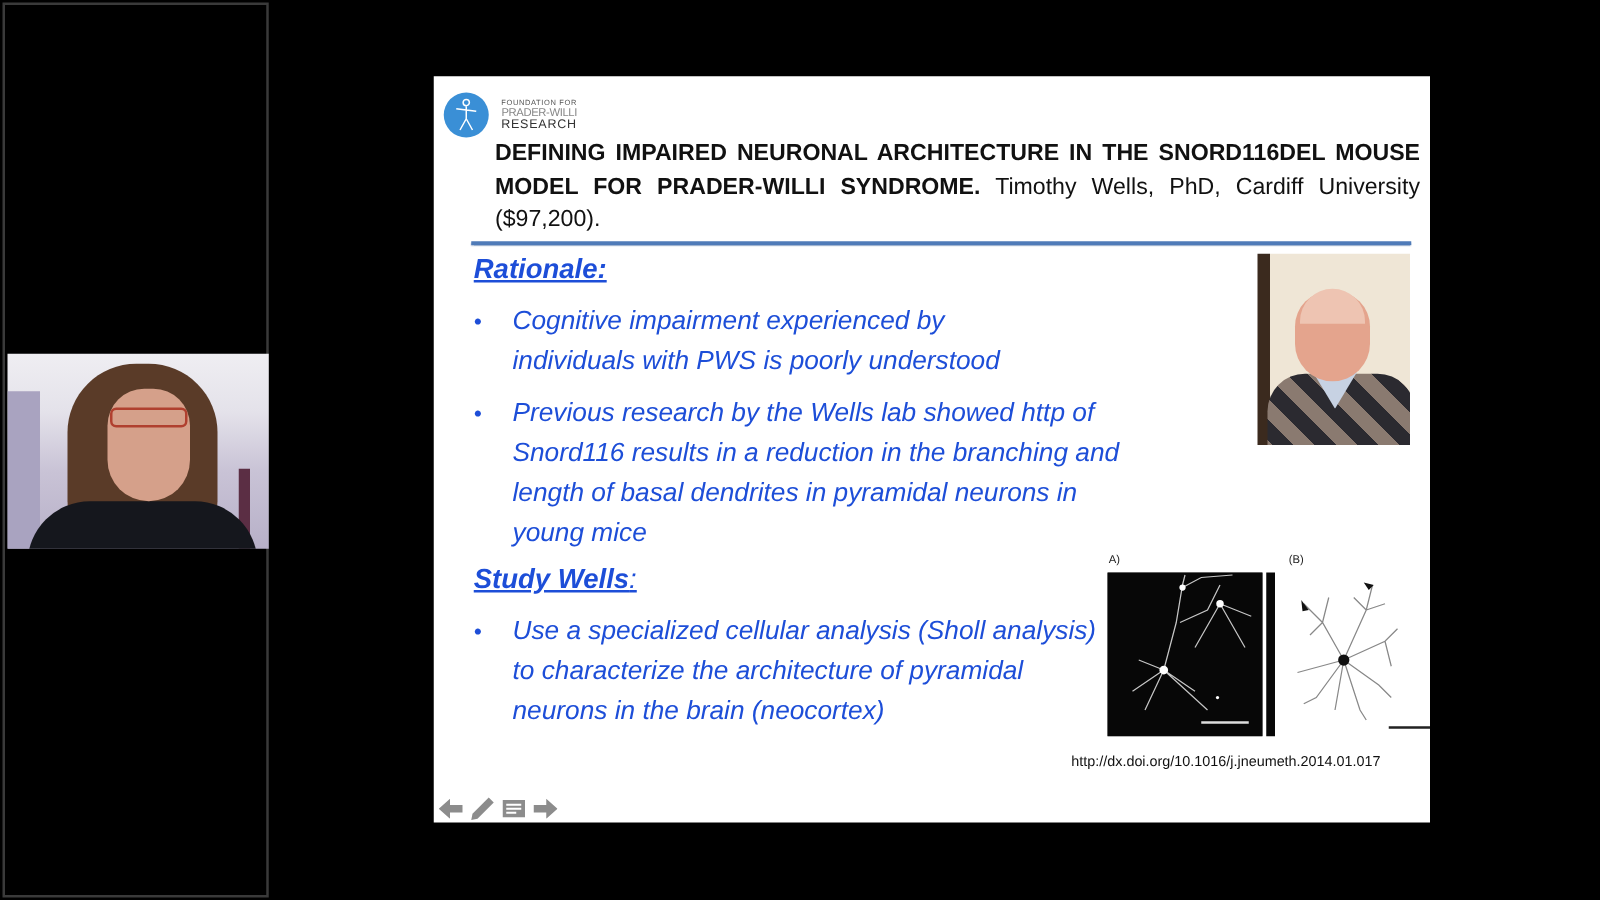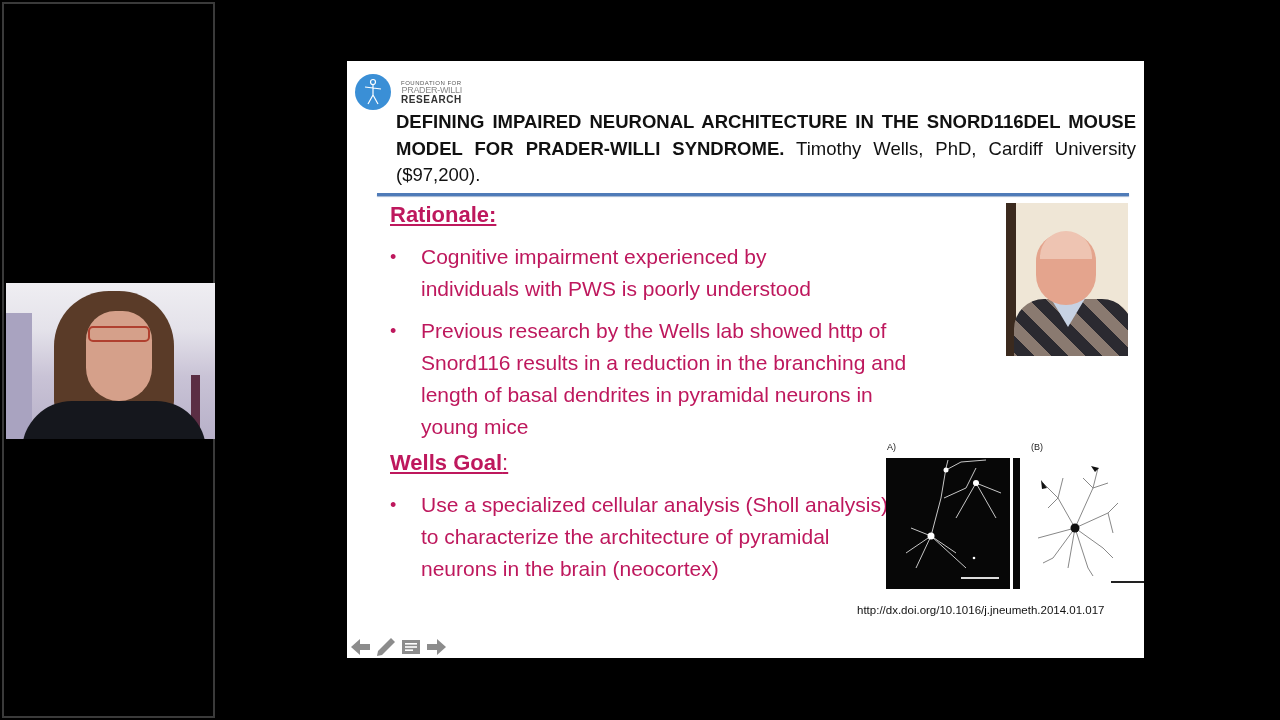--- a/index.html
+++ b/index.html
@@ -25,31 +25,31 @@
   .slide {
     position: absolute; left: 347px; top: 61px; width: 797px; height: 597px;
     background: #fff; font-family: "Liberation Sans", sans-serif;
   }
   .logo { position:absolute; left:8px; top:13px; width:112px; height:40px; }
   .logo-circle { position:absolute; left:0; top:0; width:36px; height:36px; border-radius:50%; background:#3a8fd6; }
   .logo-figure { position:absolute; left:6px; top:4px; width:24px; height:28px; }
   .logo-text { position:absolute; left:46px; top:6px; color:#555; line-height:1; }
   .logo-t1 { font-size:6px; letter-spacing:0.5px; }
   .logo-t2 { font-size:9px; color:#888; letter-spacing:-0.3px;text-align:right; }
-  .logo-t3 { font-size:10px; font-weight:bold; color:#333; letter-spacing:0.6px; }
+  .logo-t3 { font-size:10px; font-weight:normal; color:#333; letter-spacing:0.6px; }
 
   .title {
     position:absolute; left:49px; top:48px; width:740px;
     font-size:18.5px; line-height:26.5px; color:#111; text-align:justify;
     text-align-last:left;
   }
   .title b { font-weight:bold; }
   .divider { position:absolute; left:30px; top:132px; width:752px; height:3px; background:#4f7bb8; box-shadow:0 1px 1px #9fb3d0; }
 
-  .body { position:absolute; left:43px; top:138px; width:540px; color:#be185d; font-size:21px; }
+  .body { position:absolute; left:32px; top:138px; width:540px; color:#1d4ed8; font-size:21px;font-style:italic; }
   .heading { font-weight:bold; text-decoration:underline; font-size:22px; line-height:32px; }
   .heading-colon { font-weight:normal; text-decoration:none; }
   .bullet { position:relative; padding-left:31px; line-height:32px; margin-top:10px; }
   .bullet::before { content:"•"; position:absolute; left:0; top:0; font-size:18px; }
   .gap { height:4px; }
 
   .portrait {
     position:absolute; left:659px; top:142px; width:122px; height:153px; overflow:hidden;
     background: linear-gradient(90deg, #3b2a1e 0 10px, #efe6d6 10px);
   }
@@ -101,21 +101,21 @@
   <div class="title">
     <b>DEFINING IMPAIRED NEURONAL ARCHITECTURE IN THE SNORD116DEL MOUSE MODEL FOR PRADER-WILLI SYNDROME.</b><span> Timothy Wells, PhD, Cardiff University ($97,200).</span>
   </div>
   <div class="divider"></div>
 
   <div class="body">
     <div class="heading">Rationale:</div>
     <div class="bullet" style="width:460px">Cognitive impairment experienced by individuals with PWS is poorly understood</div>
     <div class="bullet" style="width:545px">Previous research by the Wells lab showed http of Snord116 results in a reduction in the branching and length of basal dendrites in pyramidal neurons in young mice</div>
     <div class="gap"></div>
-    <div class="heading"><span>Wells Goal</span><span class="heading-colon">:</span></div>
+    <div class="heading"><span>Study Wells</span><span class="heading-colon">:</span></div>
     <div class="bullet" style="width:510px">Use a specialized cellular analysis (Sholl analysis) to characterize the architecture of pyramidal neurons in the brain (neocortex)</div>
   </div>
 
   <div class="portrait">
     <div class="sweater"></div>
     <div class="collar"></div>
     <div class="head"></div>
     <div class="bald"></div>
   </div>
 

